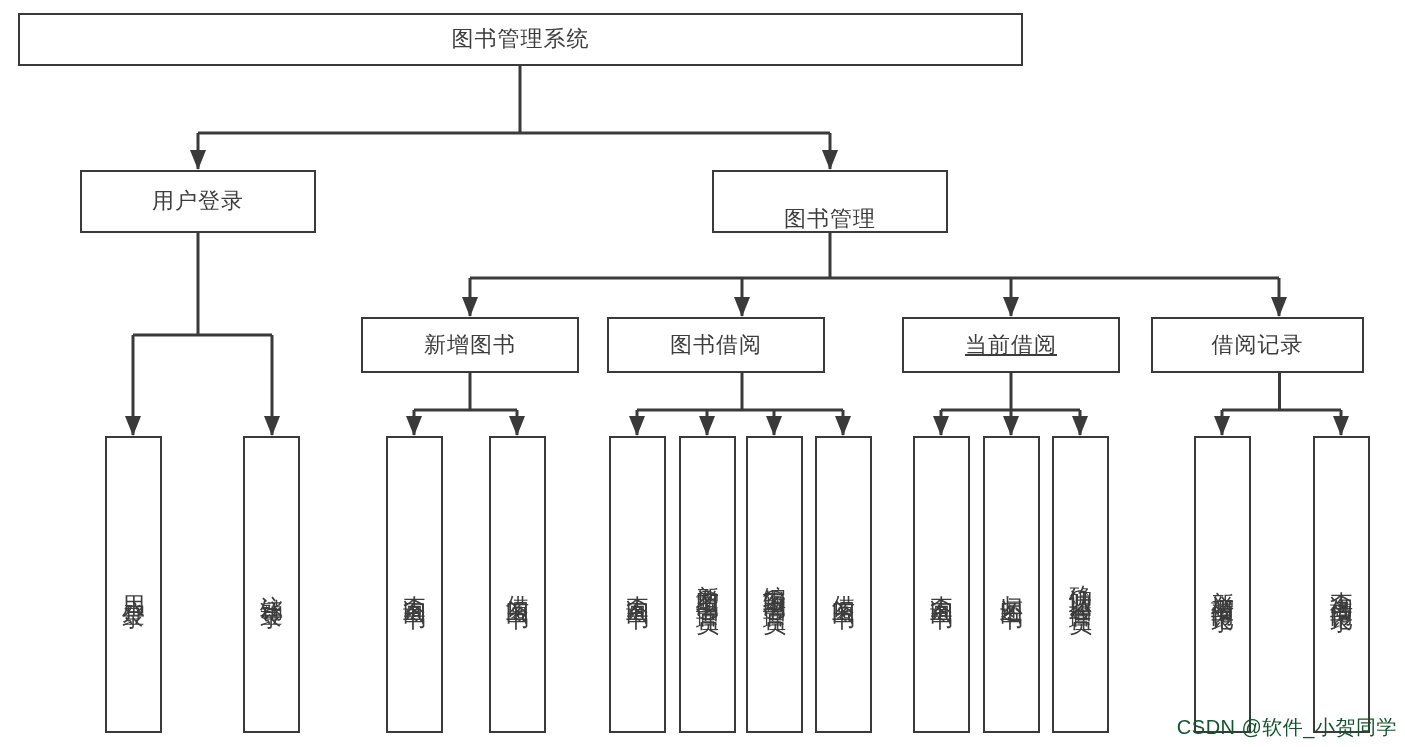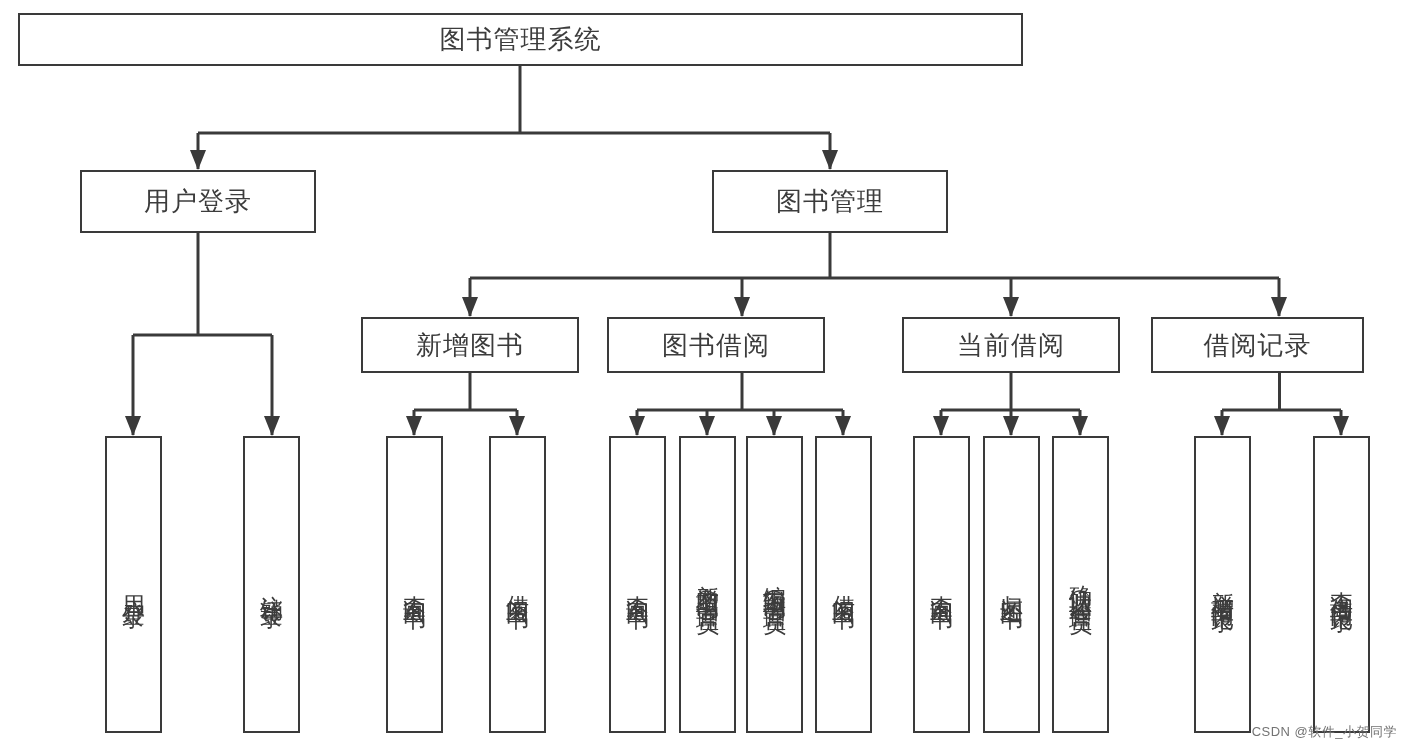--- a/index.html
+++ b/index.html
@@ -29,41 +29,41 @@
     box-sizing: border-box;
     border: 2px solid #3a3a3a;
     background: #ffffff;
     display: flex;
     align-items: center;
     justify-content: center;
     color: #3c3c3c;
     z-index: 2;
   }
   .node.h {
-    font-size: 26px;
+    font-size: 22px;
     letter-spacing: 1px;
     line-height: 1.1;
   }
   .node.v {
     font-size: 23px;
   }
   .node.v .vtext {
     writing-mode: vertical-rl;
     text-orientation: upright;
     letter-spacing: 4px;
     line-height: 1;
     white-space: nowrap;
     display: block;
   }
   .watermark {
     position: absolute;
     right: 8px;
     bottom: 6px;
-    font-size: 13px;
-    color: #737373;
+    font-size: 20px;
+    color: #14532d;
     z-index: 5;
     white-space: nowrap;
     letter-spacing: 0.5px;
   }
 </style>
 </head>
 <body>
 
 <div id="canvas">
 
@@ -122,30 +122,30 @@
       <polygon points="1333,416 1349,416 1341,436" fill="#3a3a3a"></polygon>
     </svg>
 
   <div id="nodes">
       <div class="node h" style="left: 18px; top: 13px; width: 1005px; height: 53px;">
         <span>图书管理系统</span>
       </div>
       <div class="node h" style="left: 80px; top: 170px; width: 236px; height: 63px;">
         <span>用户登录</span>
       </div>
-      <div class="node h" style="left: 712px; top: 170px; width: 236px; height: 63px;">
+      <div class="node h" style="left: 712px; top: 170px; width: 236px; height: 63px; align-items: flex-end;">
         <span>图书管理</span>
       </div>
       <div class="node h" style="left: 361px; top: 317px; width: 218px; height: 56px;">
         <span>新增图书</span>
       </div>
       <div class="node h" style="left: 607px; top: 317px; width: 218px; height: 56px;">
         <span>图书借阅</span>
       </div>
-      <div class="node h" style="left: 902px; top: 317px; width: 218px; height: 56px;">
+      <div class="node h" style="left: 902px; top: 317px; width: 218px; height: 56px; text-decoration: underline;">
         <span>当前借阅</span>
       </div>
       <div class="node h" style="left: 1151px; top: 317px; width: 213px; height: 56px;">
         <span>借阅记录</span>
       </div>
       <div class="node v" style="left: 105px; top: 436px; width: 57px; height: 297px;">
         <span class="vtext">用户登录</span>
       </div>
       <div class="node v" style="left: 243px; top: 436px; width: 57px; height: 297px;">
         <span class="vtext">注销登录</span>

